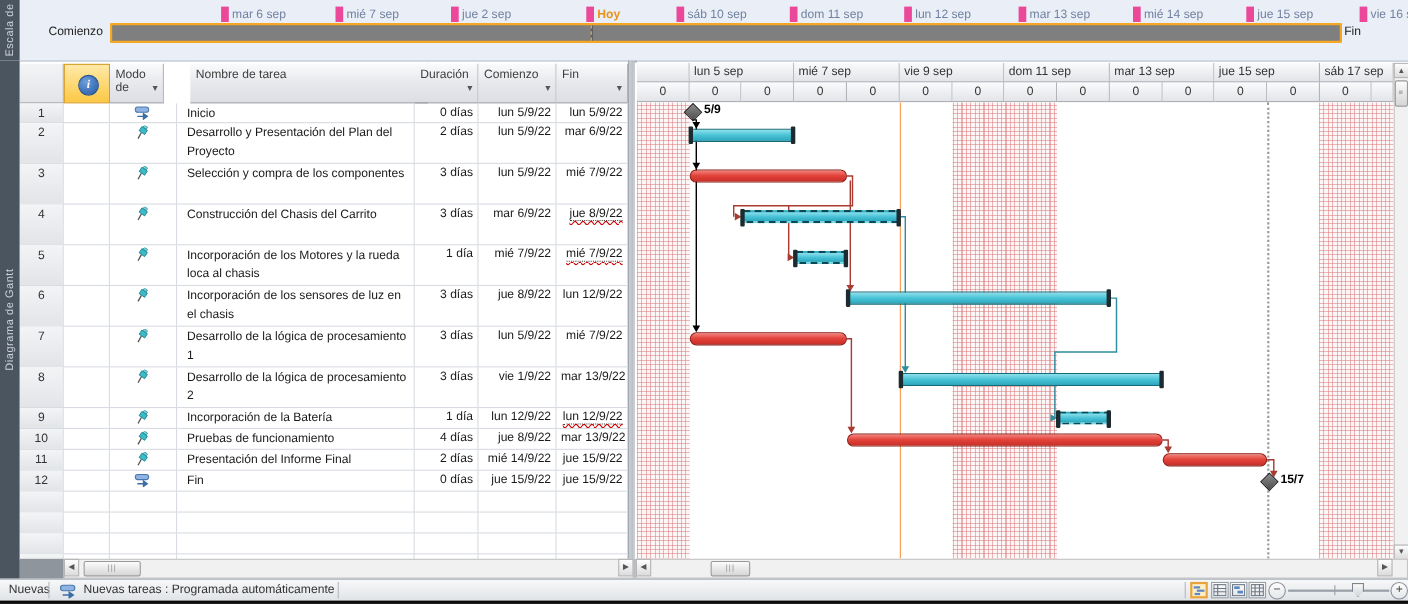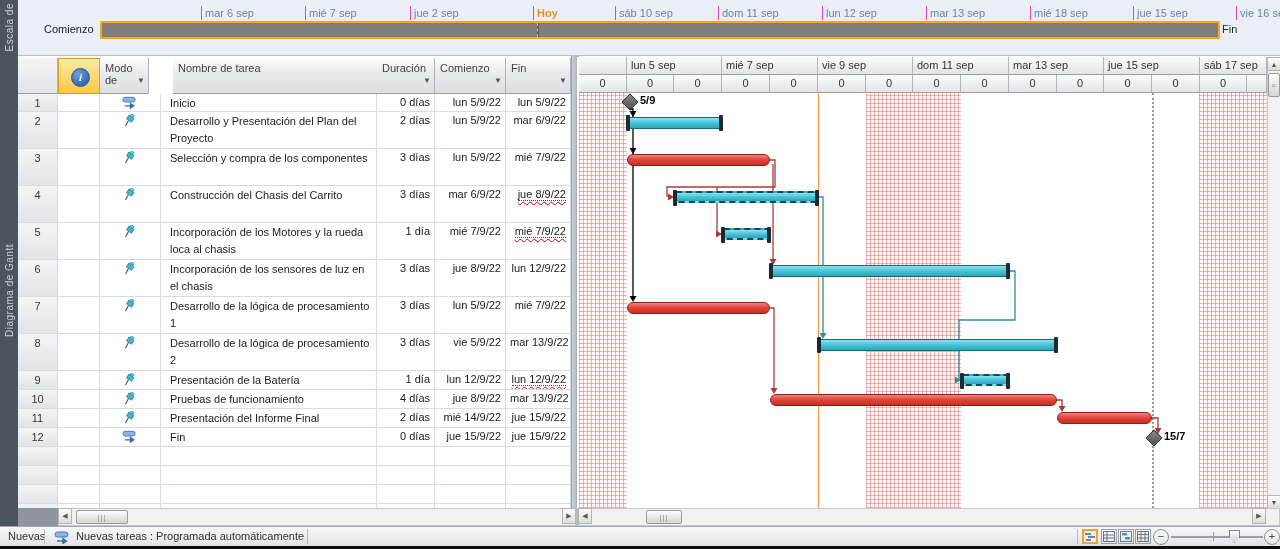--- a/index.html
+++ b/index.html
@@ -7,21 +7,21 @@
        font-family:"Liberation Sans",sans-serif;font-size:11px;color:#1a1a1a;}
   .abs{position:absolute;}
 
   
   .vstrip{background:#4a5560;color:#ccd3da;display:flex;align-items:center;justify-content:center;}
   .vstrip span{writing-mode:vertical-rl;transform:rotate(180deg);font-size:10px;letter-spacing:.5px;white-space:nowrap;}
 
   
   #overview{left:18px;top:0;width:1262px;height:55px;background:#eaeff7;border-bottom:1px solid #b7c0cf;}
   .ov-tick{position:absolute;top:6px;height:14px;line-height:14px;color:#70819f;font-size:11px;
-           border-left:1px solid #ec4899;padding-left:3px;white-space:nowrap;}
+           border-left:7px solid #ec4899;padding-left:3px;white-space:nowrap;}
   .ov-tick.today{color:#e8921c;font-weight:bold;}
   #ov-bar{position:absolute;left:82px;top:21px;width:1116px;height:14px;background:#7f7f7f;
           border:2px solid #f5a623;border-radius:1px;}
   #ov-bar .todaymark{position:absolute;top:0;bottom:0;width:1px;background:#5d5d5d;border-left:1px dashed #e9b85c;}
   #ov-start{position:absolute;left:26px;top:23px;color:#222;}
   #ov-end{position:absolute;left:1204px;top:23px;color:#222;}
 
   
   #table{left:18px;top:55px;width:553px;height:453px;background:#fff;overflow:hidden;border-top:1px solid #b7c0cf;}
   .th{position:absolute;top:2px;height:36px;box-sizing:border-box;border-right:1px solid #b0b4bb;border-bottom:1px solid #9b9fa6;
@@ -106,21 +106,21 @@
   <div class="abs" id="overview">
     <div id="ov-ticks">
         <div class="ov-tick" style="left: 183px;">mar 6 sep</div>
         <div class="ov-tick" style="left: 287px;">mié 7 sep</div>
         <div class="ov-tick" style="left: 392px;">jue 2 sep</div>
         <div class="ov-tick today" style="left: 515px;">Hoy</div>
         <div class="ov-tick" style="left: 597px;">sáb 10 sep</div>
         <div class="ov-tick" style="left: 700px;">dom 11 sep</div>
         <div class="ov-tick" style="left: 804px;">lun 12 sep</div>
         <div class="ov-tick" style="left: 908px;">mar 13 sep</div>
-        <div class="ov-tick" style="left: 1012px;">mié 18 sep</div>
+        <div class="ov-tick" style="left: 1012px;">mié 14 sep</div>
         <div class="ov-tick" style="left: 1115px;">jue 15 sep</div>
         <div class="ov-tick" style="left: 1218px;">vie 16 sep</div>
       </div>
     <div id="ov-start">Comienzo</div>
     <div id="ov-bar">
       <div class="todaymark" style="left: 435px;"></div>
     </div>
     <div id="ov-end">Fin</div>
   </div>
 
@@ -263,34 +263,34 @@
           <div class="cell" style="left: 40px; top: 278px; width: 42px; height: 37px;"></div>
           <div class="cell" style="left: 82px; top: 278px; width: 61px; height: 37px;">
             <span class="modeicon"><svg width="14" height="14" viewBox="0 0 14 14">
                 <path d="M6 1 l5 3.5 -2.5 3.8 -5 -3.5 z" fill="#3dbac6" stroke="#17818f" stroke-width="0.8"></path>
                 <path d="M5.5 6.5 L2.5 12" stroke="#555" stroke-width="1.2"></path>
                 <rect x="7.5" y="0.5" width="3.4" height="2" transform="rotate(35 9 1.5)" fill="#7fd7df" stroke="#17818f" stroke-width="0.6"></rect>
               </svg></span>
           </div>
           <div class="cell name" style="left: 143px; top: 278px; width: 216px; height: 37px;">Desarrollo de la lógica de procesamiento 2</div>
           <div class="cell right" style="left: 359px; top: 278px; width: 58px; height: 37px;">3 días</div>
-          <div class="cell right" style="left: 417px; top: 278px; width: 71px; height: 37px;">vie 5/9/22</div>
+          <div class="cell right" style="left: 417px; top: 278px; width: 71px; height: 37px;">vie 1/9/22</div>
           <div class="cell right" style="left: 488px; top: 278px; width: 65px; height: 37px;">mar 13/9/22</div>
         </div>
         <div>
           <div class="cell num" style="left: 0px; top: 315px; width: 40px; height: 19px;">9</div>
           <div class="cell" style="left: 40px; top: 315px; width: 42px; height: 19px;"></div>
           <div class="cell" style="left: 82px; top: 315px; width: 61px; height: 19px;">
             <span class="modeicon"><svg width="14" height="14" viewBox="0 0 14 14">
                 <path d="M6 1 l5 3.5 -2.5 3.8 -5 -3.5 z" fill="#3dbac6" stroke="#17818f" stroke-width="0.8"></path>
                 <path d="M5.5 6.5 L2.5 12" stroke="#555" stroke-width="1.2"></path>
                 <rect x="7.5" y="0.5" width="3.4" height="2" transform="rotate(35 9 1.5)" fill="#7fd7df" stroke="#17818f" stroke-width="0.6"></rect>
               </svg></span>
           </div>
-          <div class="cell name" style="left: 143px; top: 315px; width: 216px; height: 19px;">Presentación de la Batería</div>
+          <div class="cell name" style="left: 143px; top: 315px; width: 216px; height: 19px;">Incorporación de la Batería</div>
           <div class="cell right" style="left: 359px; top: 315px; width: 58px; height: 19px;">1 día</div>
           <div class="cell right" style="left: 417px; top: 315px; width: 71px; height: 19px;">lun 12/9/22</div>
           <div class="cell right" style="left: 488px; top: 315px; width: 65px; height: 19px;"><span class="warnfin">lun 12/9/22</span></div>
         </div>
         <div>
           <div class="cell num" style="left: 0px; top: 334px; width: 40px; height: 19px;">10</div>
           <div class="cell" style="left: 40px; top: 334px; width: 42px; height: 19px;"></div>
           <div class="cell" style="left: 82px; top: 334px; width: 61px; height: 19px;">
             <span class="modeicon"><svg width="14" height="14" viewBox="0 0 14 14">
                 <path d="M6 1 l5 3.5 -2.5 3.8 -5 -3.5 z" fill="#3dbac6" stroke="#17818f" stroke-width="0.8"></path>

